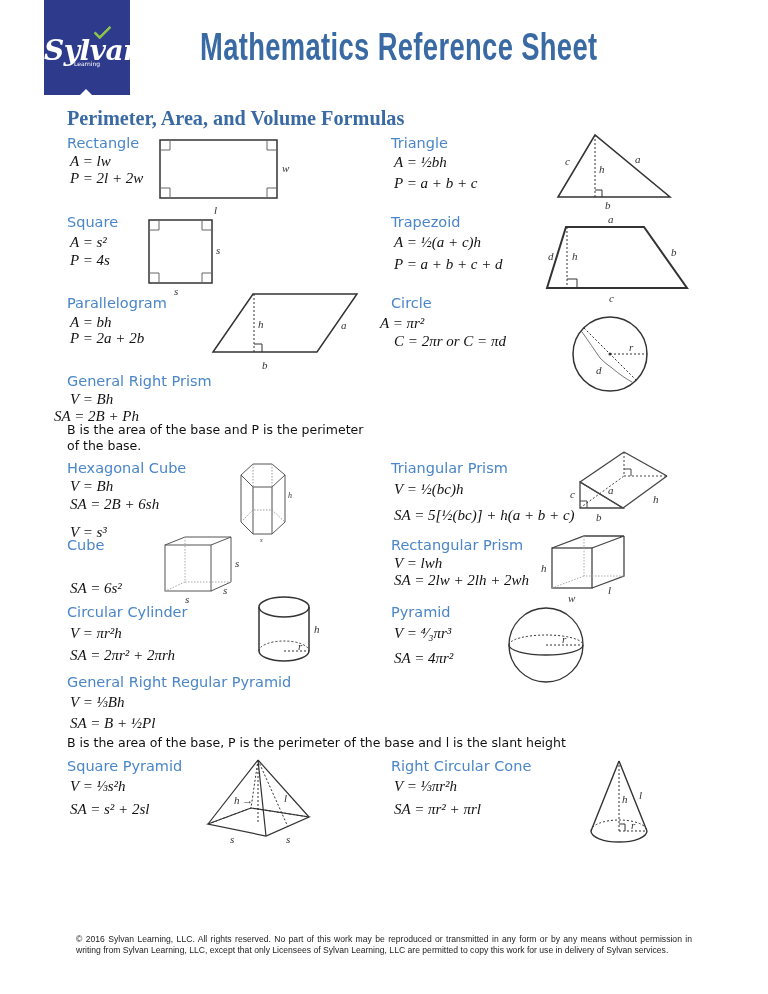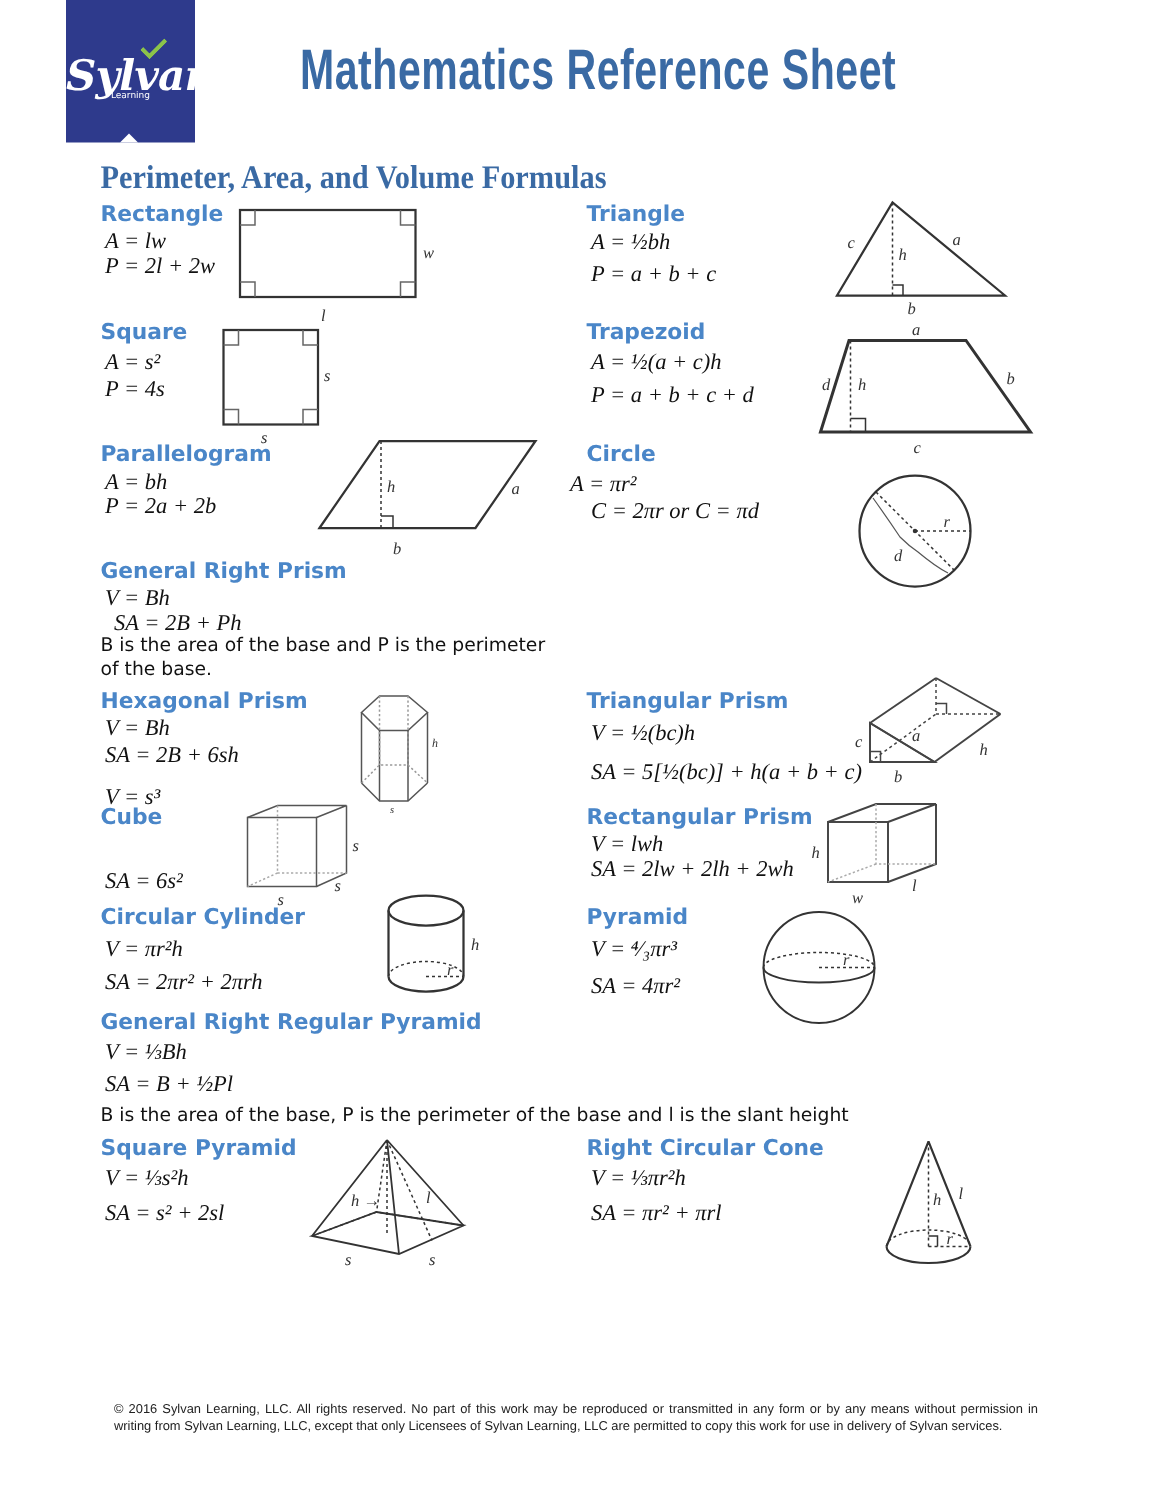--- a/index.html
+++ b/index.html
@@ -5,21 +5,21 @@
   html, body { margin: 0; padding: 0; background: #ffffff; }
   body { width: 768px; height: 994px; position: relative; overflow: hidden; font-family: "DejaVu Sans", sans-serif; color: #111; }
   .abs { position: absolute; }
   .logo { left: 44px; top: 0; width: 86px; height: 95px; background: #2e3a8c; }
   .logo-notch { position: absolute; left: 36px; bottom: 0; width: 0; height: 0; border-left: 6px solid transparent; border-right: 6px solid transparent; border-bottom: 6px solid #ffffff; }
   .logo-word { position: absolute; left: 0; width: 86px; top: 34px; text-align: center; color: #fff; font-family: "DejaVu Serif", serif; font-style: italic; font-size: 28px; font-weight: bold; letter-spacing: -0.5px; }
   .logo-sub { position: absolute; left: 0; width: 86px; top: 60px; text-align: center; color: #fff; font-size: 6px; }
   .logo-check { position: absolute; left: 50px; top: 26px; width: 14px; height: 6px; border-left: 3px solid #8bc34a; border-bottom: 3px solid #8bc34a; transform: rotate(-45deg); border-radius: 1px; }
   .title { left: 200px; top: 26px; font-family: "Liberation Sans Narrow", "Liberation Sans", sans-serif; font-size: 38px; color: #3a6aa4; letter-spacing: 0.5px; transform: scaleX(0.72); transform-origin: left top; font-weight: bold; white-space: nowrap; }
   .section-title { left: 67px; top: 105px; font-family: "Liberation Serif", serif; font-size: 22px; font-weight: bold; color: #3a6aa4; transform: scaleX(0.92); transform-origin: left top; white-space: nowrap; }
-  .h { font-family: "DejaVu Sans", sans-serif; font-weight: bold; font-size: 14.5px; color: #4a86c8; white-space: nowrap; }
+  .h { font-family: "DejaVu Sans", sans-serif; font-weight: normal; font-size: 14.5px; color: #4a86c8; white-space: nowrap; }
   .f { font-family: "Liberation Serif", serif; font-style: italic; font-size: 15px; color: #111; white-space: nowrap; line-height: 17px; }
   .note { font-family: "DejaVu Sans", sans-serif; font-size: 12.5px; color: #111; line-height: 16px; }
   .footer { left: 76px; top: 934px; width: 616px; font-family: Liberation Sans, sans-serif; font-size: 8.6px; line-height: 11px; color: #222; text-align: justify; }
   svg { position: absolute; overflow: visible; }
   svg text { font-family: "Liberation Serif", serif; font-style: italic; font-size: 11px; fill: #333; }
 </style>
 </head>
 <body>
 
 <div class="abs logo">
@@ -98,24 +98,24 @@
   <line x1="12" y1="12" x2="64" y2="64" stroke="#333" stroke-dasharray="2,2"></line>
   <line x1="38" y1="38" x2="75" y2="38" stroke="#333" stroke-dasharray="2,2"></line>
   <circle cx="38" cy="38" r="1.5" fill="#333"></circle>
   <path d="M10,16 Q20,30 28,42 Q34,48 40,52 Q52,62 60,66" fill="none" stroke="#555" stroke-width="0.8"></path>
   <text x="57" y="35">r</text>
   <text x="24" y="58">d</text>
 </svg>
 
 <div class="abs h" style="left:67px;top:373px">General Right Prism</div>
 <div class="abs f" style="left:70px;top:391px">V = Bh</div>
-<div class="abs f" style="left:76px;top:408px">SA = 2B + Ph</div>
+<div class="abs f" style="left:54px;top:408px">SA = 2B + Ph</div>
 <div class="abs note" style="left:67px;top:422px;width:310px">B is the area of the base and P is the perimeter of the base.</div>
 
-<div class="abs h" style="left:67px;top:460px">Hexagonal Prism</div>
+<div class="abs h" style="left:67px;top:460px">Hexagonal Cube</div>
 <div class="abs f" style="left:70px;top:478px">V = Bh</div>
 <div class="abs f" style="left:70px;top:496px">SA = 2B + 6sh</div>
 <svg style="left:240px;top:462px" width="60" height="80">
   <polygon points="13,2 32,2 45,13 32,25 13,25 1,13" fill="none" stroke="#555"></polygon>
   <line x1="1" y1="13" x2="1" y2="60" stroke="#555"></line>
   <line x1="13" y1="25" x2="13" y2="72" stroke="#555"></line>
   <line x1="32" y1="25" x2="32" y2="72" stroke="#555"></line>
   <line x1="45" y1="13" x2="45" y2="60" stroke="#555"></line>
   <path d="M1,60 L13,72 L32,72 L45,60" fill="none" stroke="#555"></path>
   <path d="M1,60 L13,48 L32,48 L45,60 M13,2 V48 M32,2 V48" fill="none" stroke="#999" stroke-dasharray="1.5,1.5"></path>

